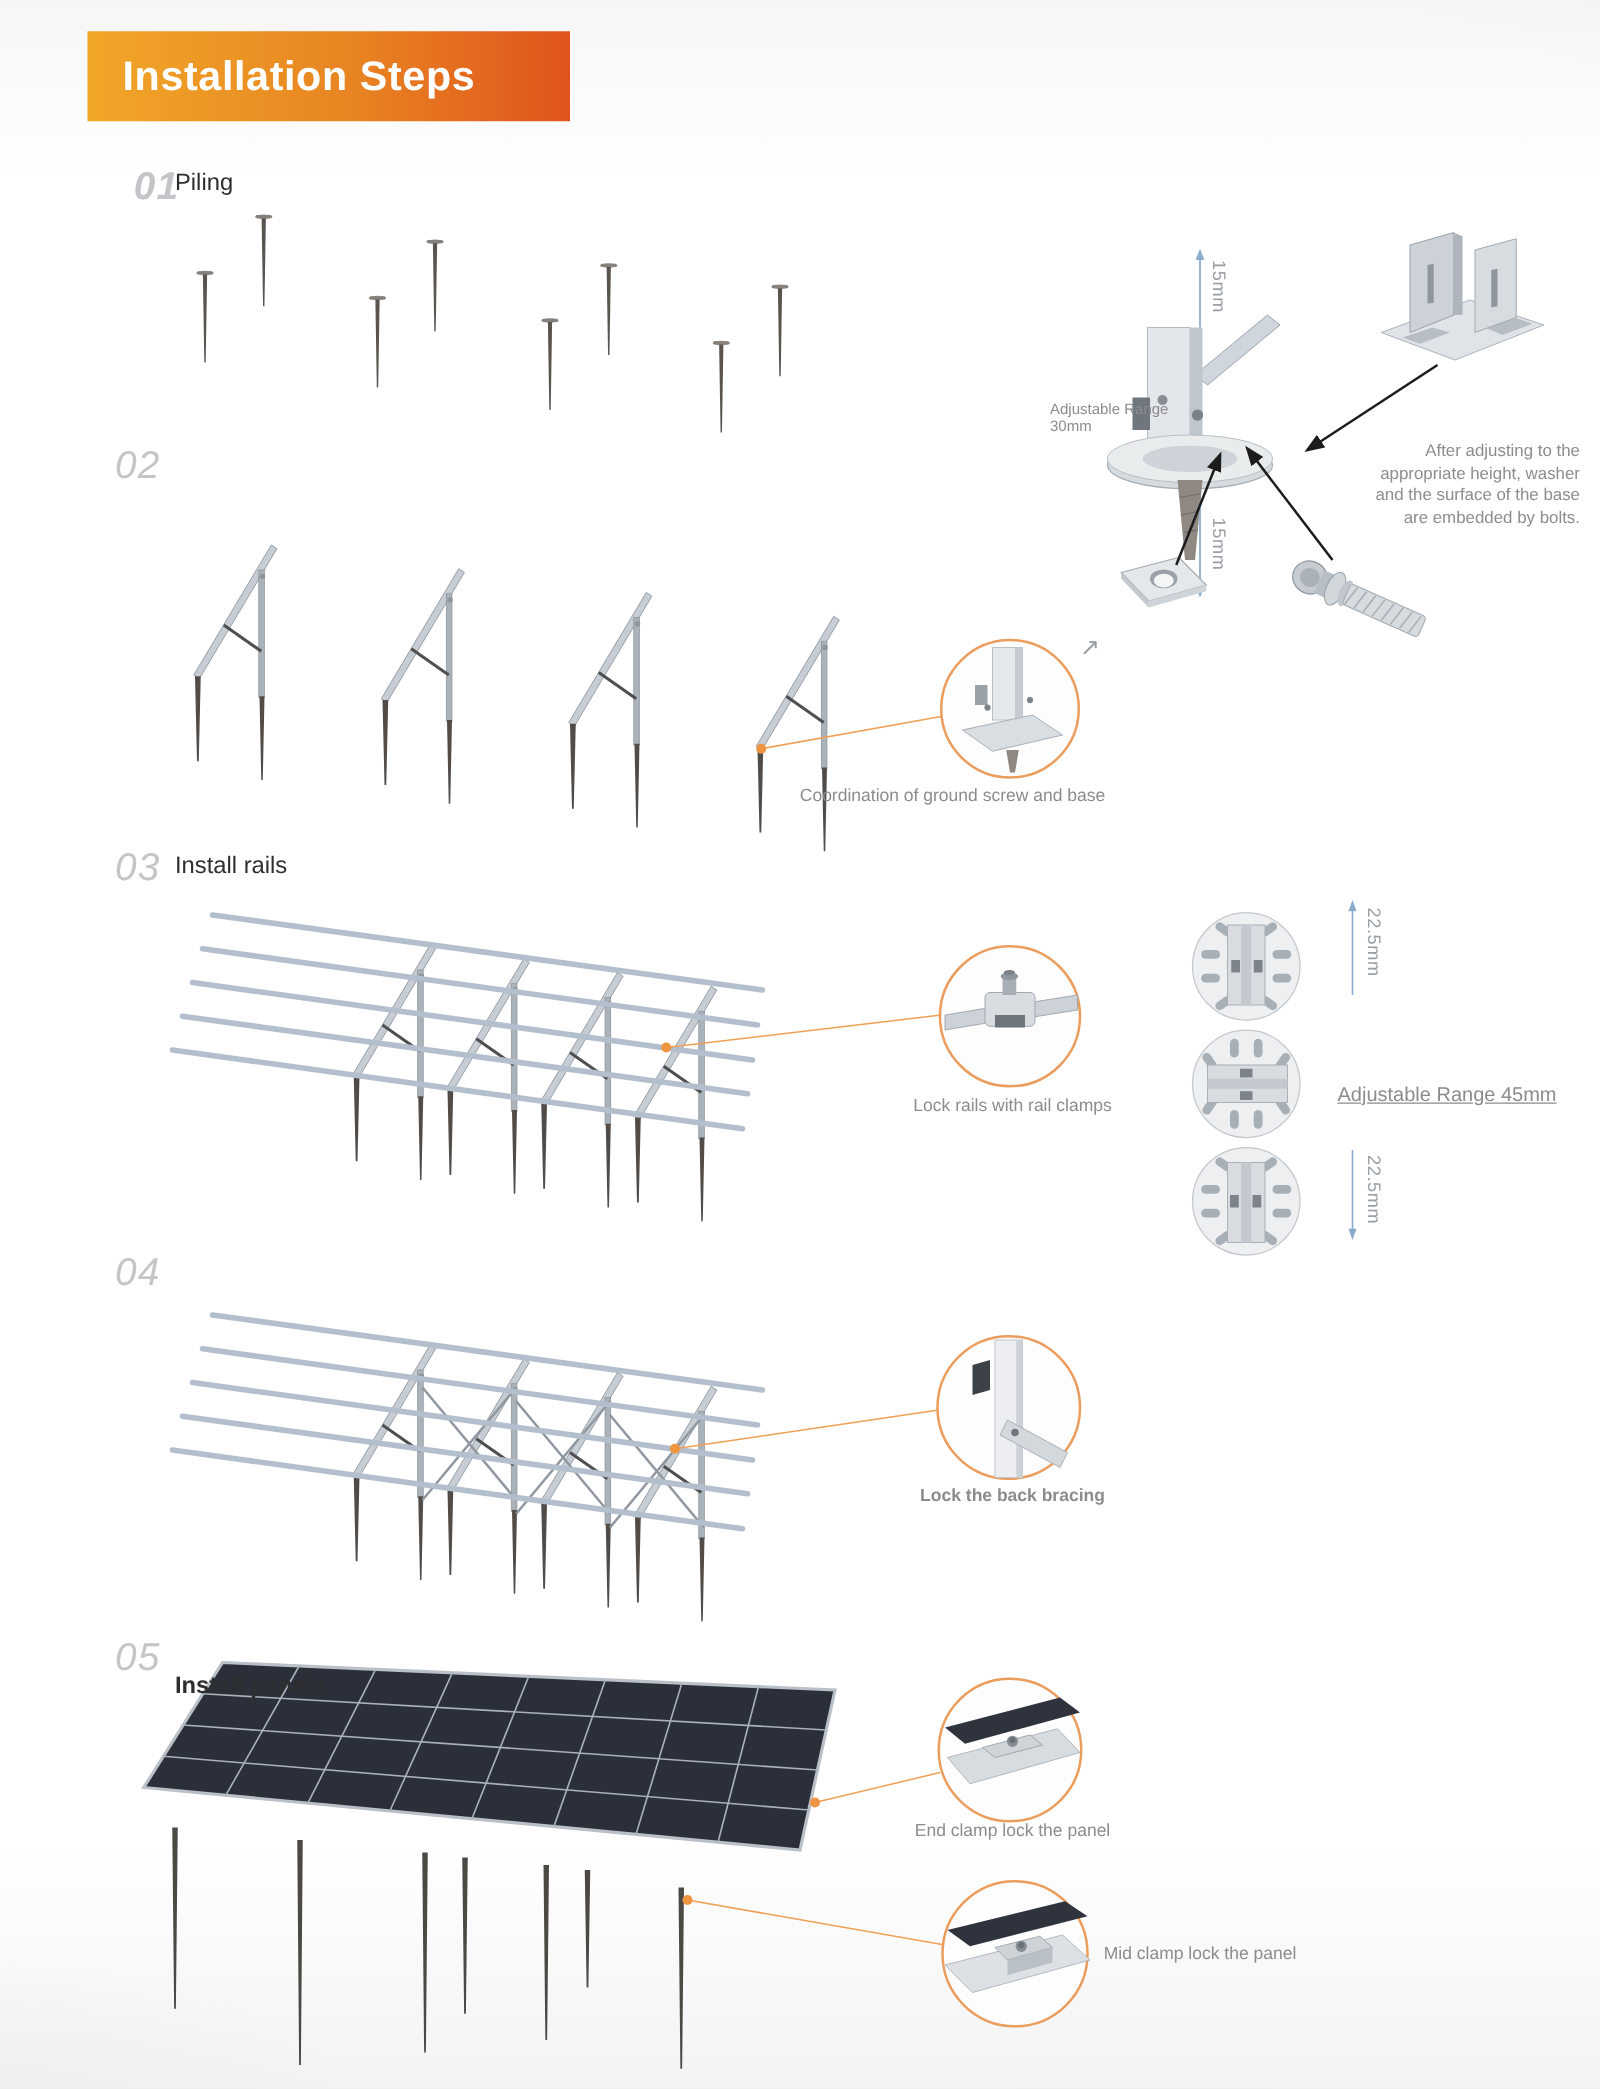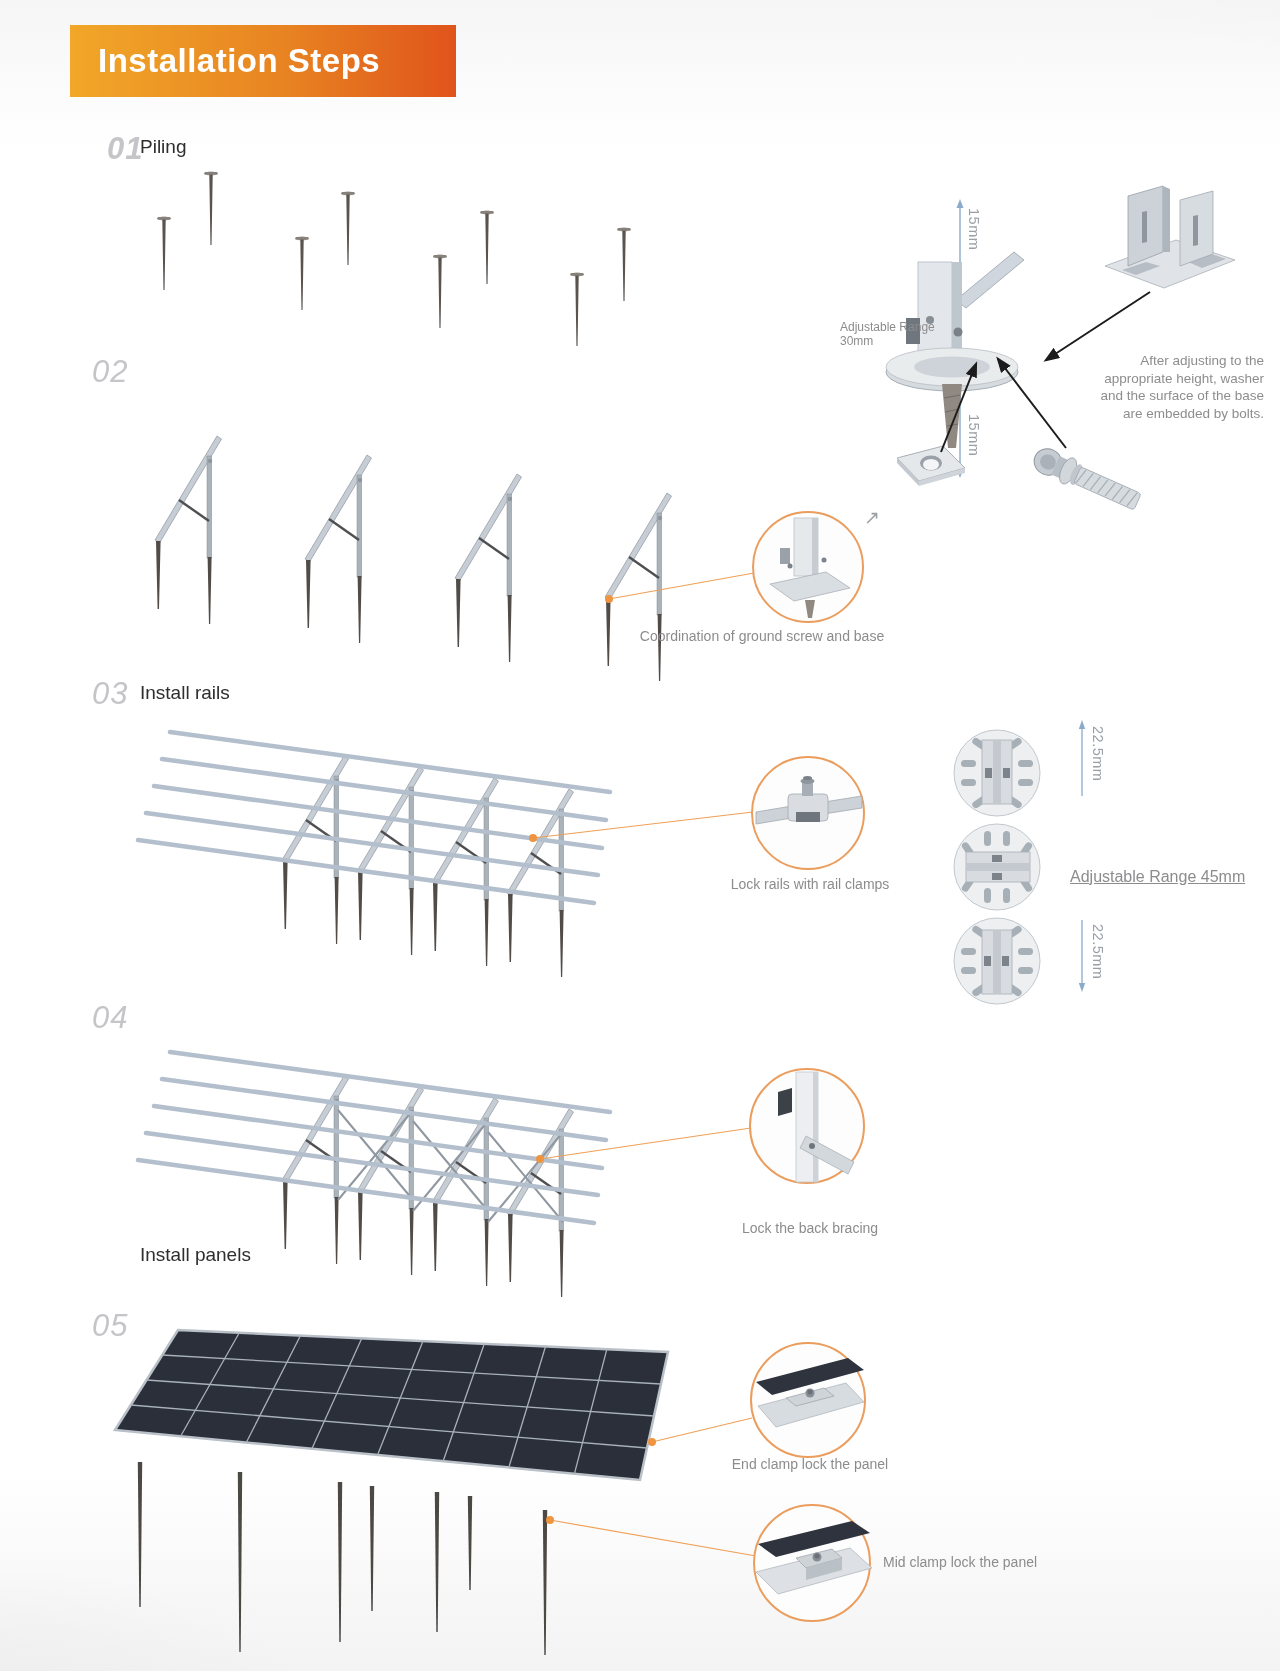--- a/index.html
+++ b/index.html
@@ -303,33 +303,33 @@
   <div class="abs stitle" style="left:140px;top:136px;text-align:center;">Piling</div>
 
   <div class="abs num" style="left:92px;top:354px;">02</div>
 
   <div class="abs num" style="left:92px;top:676px;">03</div>
   <div class="abs stitle" style="left:140px;top:682px;">Install rails</div>
 
   <div class="abs num" style="left:92px;top:1000px;">04</div>
 
   <div class="abs num" style="left:92px;top:1308px;">05</div>
-  <div class="abs stitle" style="left:140px;top:1244px;">Install panels</div>
+  <div class="abs stitle" style="left:140px;top:1338px;font-weight:bold;">Install panels</div>
 
   <div class="abs vtext" style="left:966px;top:208px;">15mm</div>
   <div class="abs vtext" style="left:966px;top:414px;">15mm</div>
   <div class="abs cap" style="left:840px;top:320px;width:120px;white-space:normal;font-size:12px;">Adjustable Range 30mm</div>
   <div class="abs note" style="left:1089px;top:352px;width:175px;">After adjusting to the appropriate height, washer and the surface of the base are embedded by bolts.</div>
 
   <div class="abs glyph" style="left:864px;top:506px;">↗</div>
   <div class="abs cap capc" style="left:762px;top:628px;">Coordination of ground screw and base</div>
 
   <div class="abs cap capc" style="left:810px;top:876px;">Lock rails with rail clamps</div>
   <div class="abs vtext" style="left:1090px;top:726px;">22.5mm</div>
   <div class="abs vtext" style="left:1090px;top:924px;">22.5mm</div>
   <div class="abs cap" style="left:1070px;top:868px;font-size:16px;text-decoration:underline;">Adjustable Range 45mm</div>
 
-  <div class="abs cap capc" style="left:810px;top:1220px;">Lock the back bracing</div>
+  <div class="abs cap capc" style="left:810px;top:1188px;font-weight:bold;">Lock the back bracing</div>
 
   <div class="abs cap capc" style="left:810px;top:1456px;">End clamp lock the panel</div>
   <div class="abs cap" style="left:883px;top:1554px;">Mid clamp  lock the panel</div>
 
 </div>
 
 </body></html>

